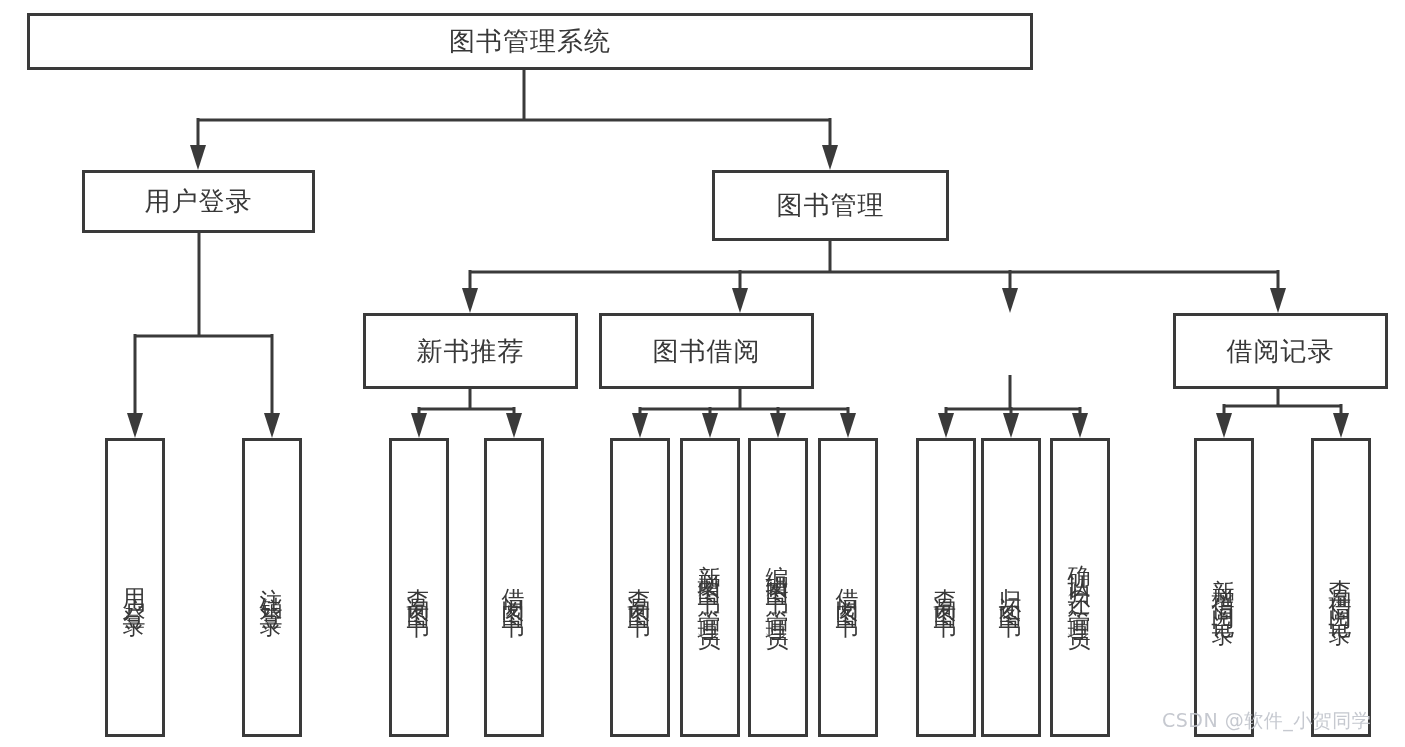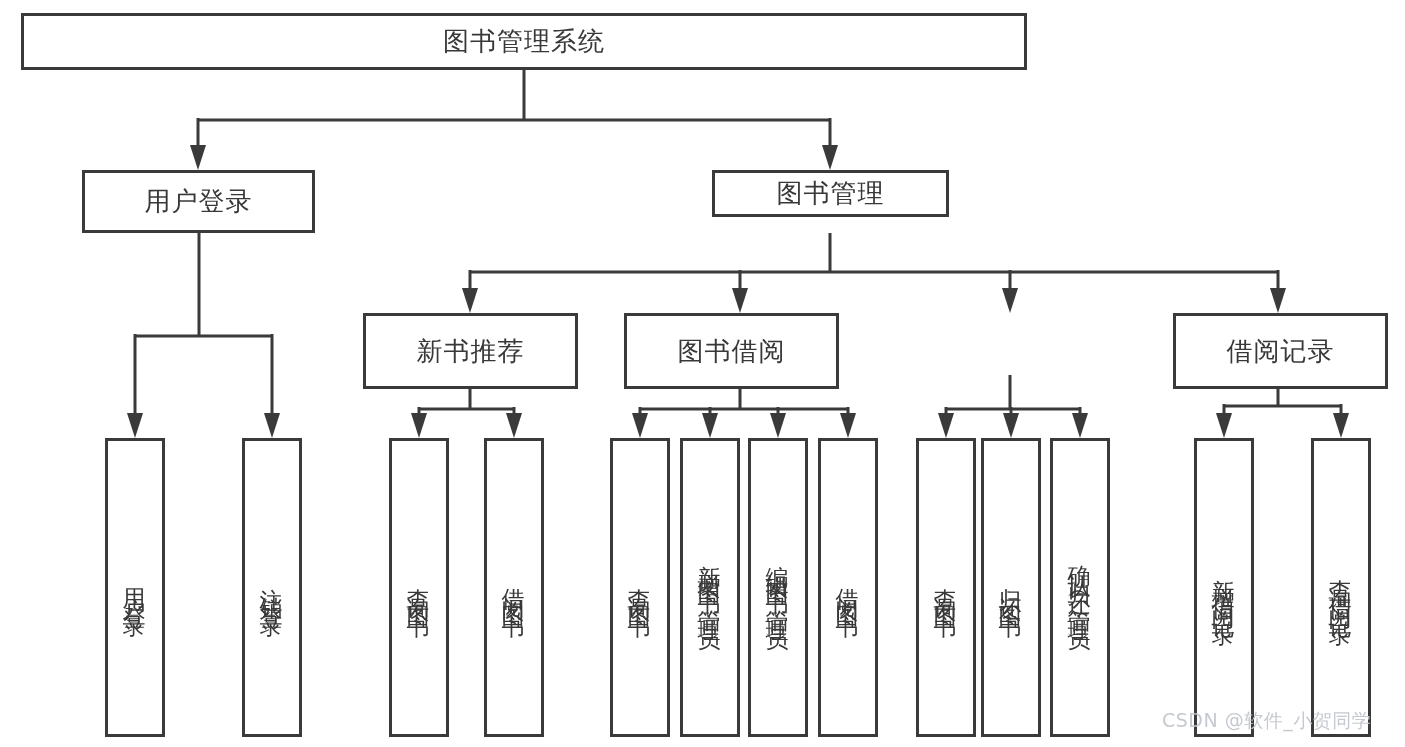--- a/index.html
+++ b/index.html
@@ -31,26 +31,26 @@
   .node .lbl{white-space:nowrap;}
   .h-node{font-size:26px;letter-spacing:1px;}
   .leaf{top:438px;width:60px;height:299px;font-size:23px;}
   .leaf .lbl{
     writing-mode:vertical-rl;
     text-orientation:mixed;
     letter-spacing:9px;
     white-space:pre;
   }
   
-  .n-root{left:21px;top:13px;width:1006px;height:57px;}
+  .n-root{left:27px;top:13px;width:1006px;height:57px;}
   .n-l2a{left:82px;top:170px;width:233px;height:63px;}
-  .n-l2b{left:712px;top:170px;width:237px;height:47px;}
+  .n-l2b{left:712px;top:170px;width:237px;height:71px;}
   .n-l3{top:313px;width:215px;height:76px;}
   .n-l3a{left:363px;}
-  .n-l3b{left:624px;}
+  .n-l3b{left:599px;}
   .n-l3c{left:903px;}
   .n-l3d{left:1173px;}
   .lf1{left:105px;}  .lf2{left:242px;}
   .lf3{left:389px;}  .lf4{left:484px;}
   .lf5{left:610px;}  .lf6{left:680px;}
   .lf7{left:748px;}  .lf8{left:818px;}
   .lf9{left:916px;}  .lf10{left:981px;} .lf11{left:1050px;}
   .lf12{left:1194px;}.lf13{left:1311px;}
   .watermark{
     position:absolute;

